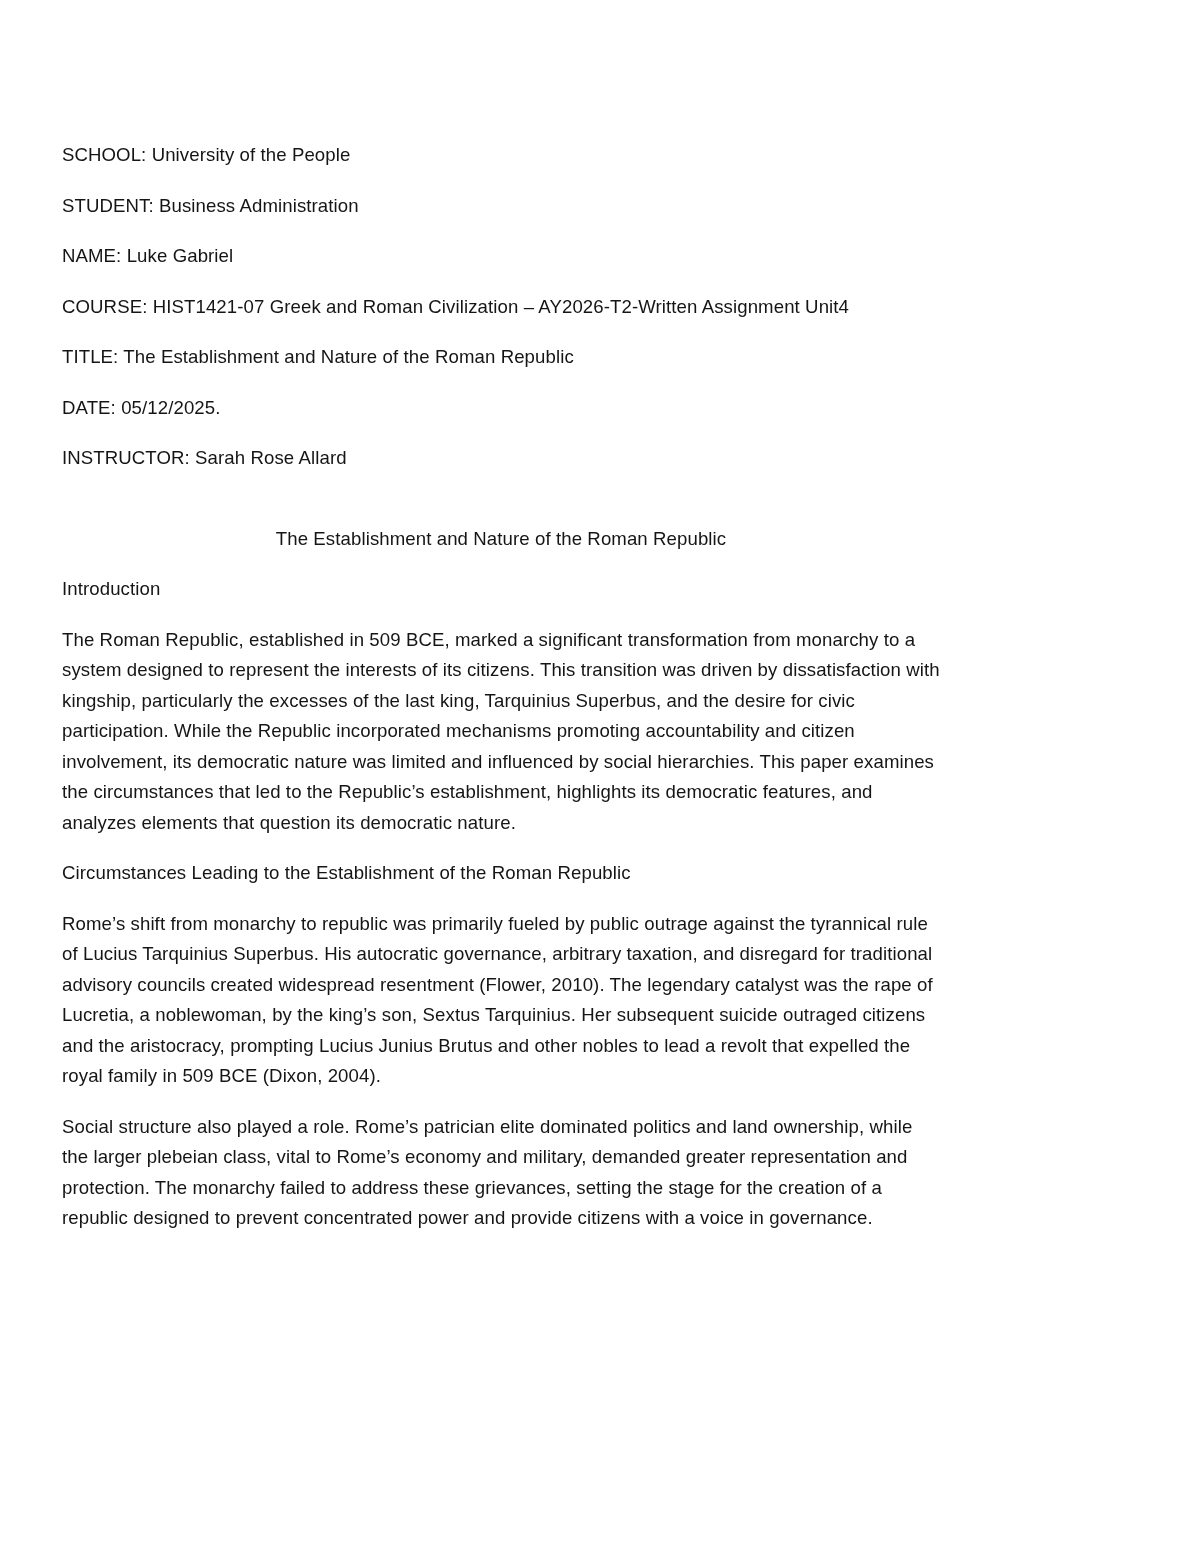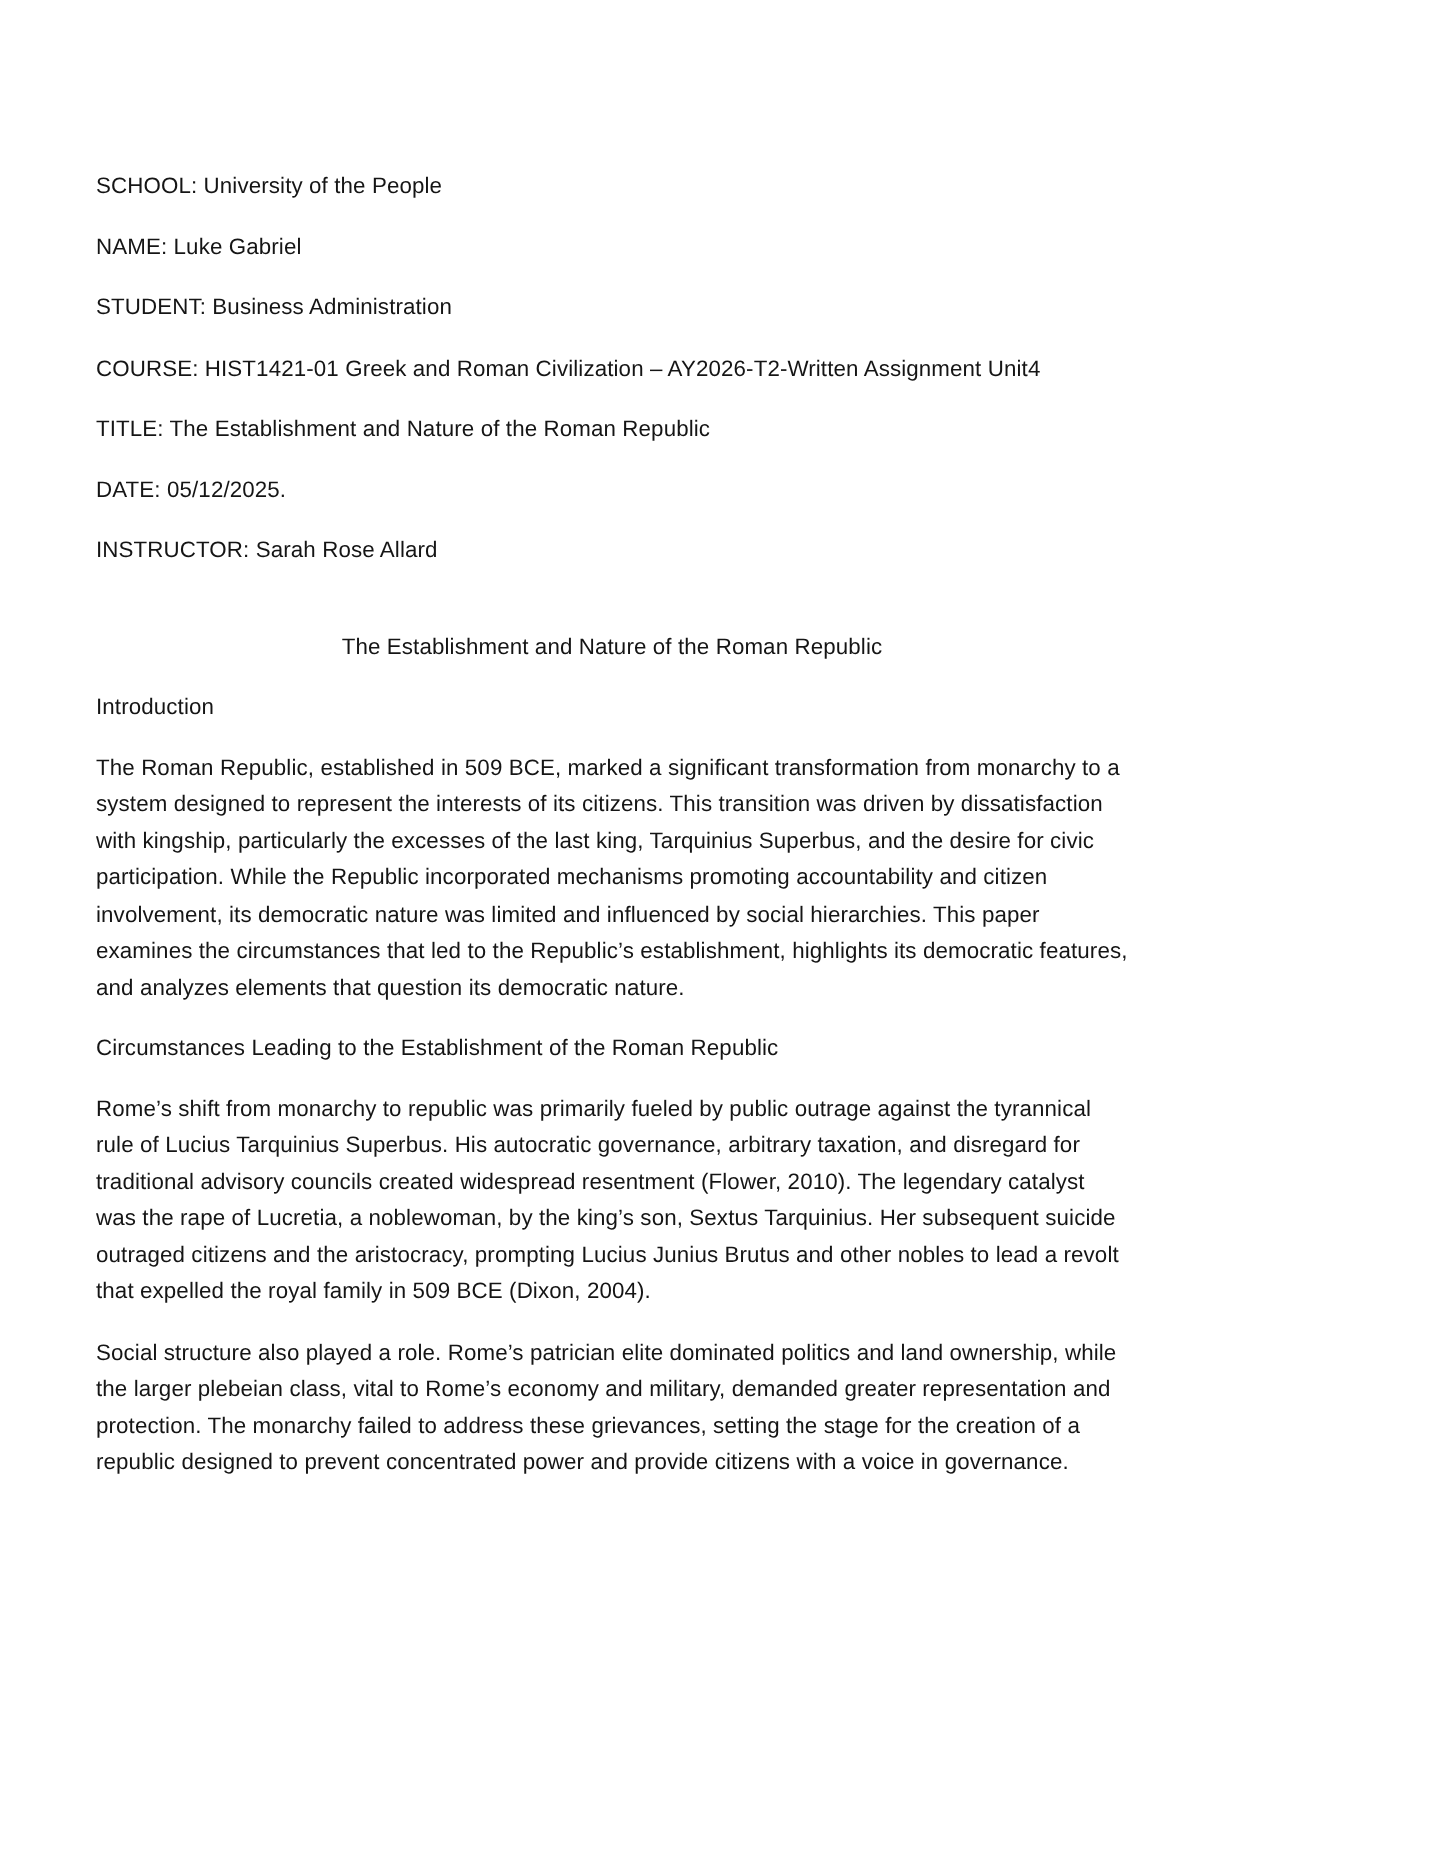--- a/index.html
+++ b/index.html
@@ -9,21 +9,21 @@
   .page {
     position: relative;
     width: 1200px;
     height: 1553px;
     background: #ffffff;
     overflow: hidden;
     font-family: "Liberation Sans", "DejaVu Sans", sans-serif;
     color: #151515;
   }
   .content {
-    padding: 140px 130px 0 80px;
+    padding: 140px 130px 0 62px;
     width: 1070px;
   }
   .content p, .content h1, .content h2 {
     font-size: 18.6px;
     font-weight: 400;
     line-height: 30.5px;
     letter-spacing: 0.1px;
     margin-bottom: 20px;
   }
   .header-block p {
@@ -43,23 +43,23 @@
   }
 </style>
 </head>
 <body>
 
 <div class="page">
   <div class="content">
 
     <div class="header-block">
       <p>SCHOOL: University of the People</p>
+      <p>STUDENT: Business Administration</p>
       <p>NAME: Luke Gabriel</p>
-      <p>STUDENT: Business Administration</p>
-      <p>COURSE: HIST1421-01 Greek and Roman Civilization – AY2026-T2-Written Assignment Unit4</p>
+      <p>COURSE: HIST1421-07 Greek and Roman Civilization – AY2026-T2-Written Assignment Unit4</p>
       <p>TITLE: The Establishment and Nature of the Roman Republic</p>
       <p>DATE: 05/12/2025.</p>
       <p>INSTRUCTOR: Sarah Rose Allard</p>
     </div>
 
     <p class="doc-title">The Establishment and Nature of the Roman Republic</p>
 
     <div class="section">
       <p class="section-heading">Introduction</p>
       <p class="body-paragraph">The Roman Republic, established in 509 BCE, marked a significant transformation from monarchy to a system designed to represent the interests of its citizens. This transition was driven by dissatisfaction with kingship, particularly the excesses of the last king, Tarquinius Superbus, and the desire for civic participation. While the Republic incorporated mechanisms promoting accountability and citizen involvement, its democratic nature was limited and influenced by social hierarchies. This paper examines the circumstances that led to the Republic’s establishment, highlights its democratic features, and analyzes elements that question its democratic nature.</p>

